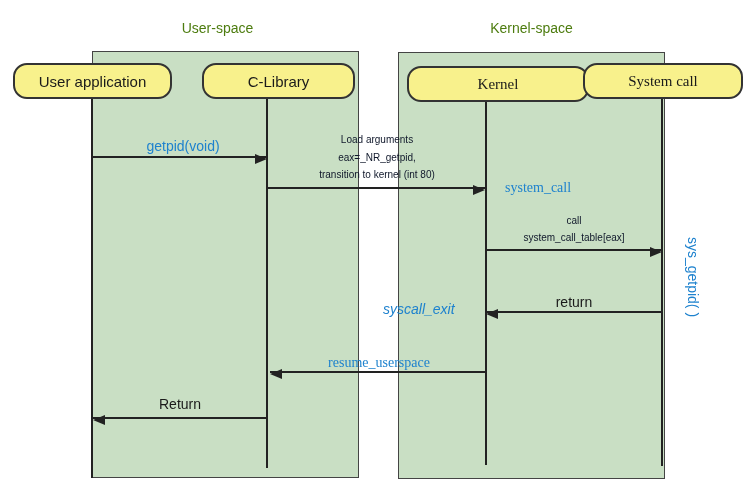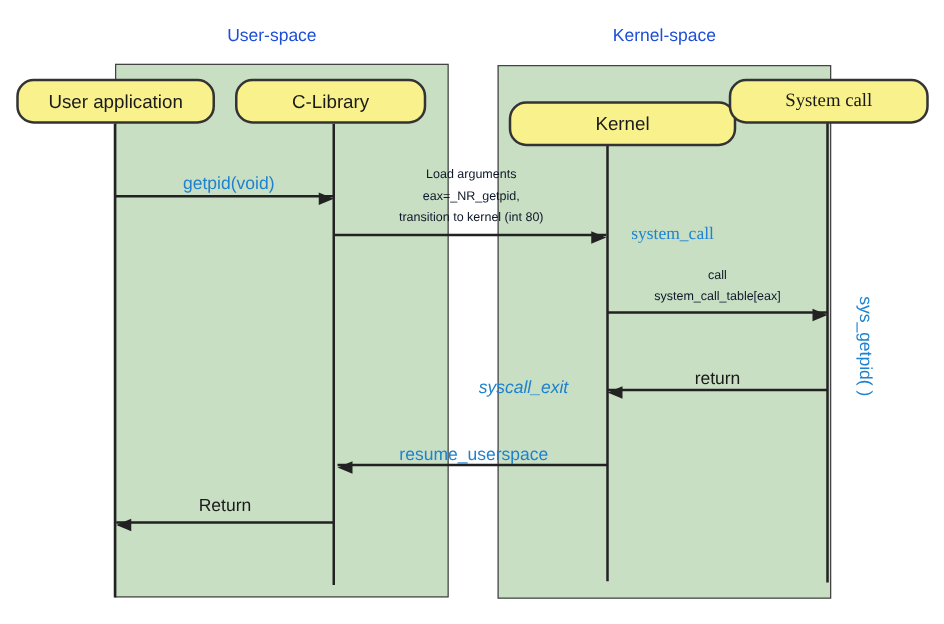--- a/index.html
+++ b/index.html
@@ -13,21 +13,21 @@
   }
   .region {
     position: absolute;
     background: var(--region-fill, #C9DFC4);
     border: 1.5px solid var(--region-border, #444444);
     box-sizing: border-box;
   }
   .region-title {
     position: absolute;
     font-size: 14px;
-    color: #1d4ed8;
+    color: #4d7c0f;
     text-align: center;
     white-space: nowrap;
   }
   .lifeline {
     position: absolute;
     width: 2px;
     background: var(--line-color, #2f2f2f);
   }
   .actor {
     position: absolute;
@@ -97,24 +97,24 @@
   <div class="region" style="left:398px; top:52px; width:267px; height:427px;"></div>
 
   <div class="lifeline" style="left:91px; top:99px; height:379px;"></div>
   <div class="lifeline" style="left:266px; top:99px; height:369px;"></div>
   <div class="lifeline" style="left:485px; top:98px; height:367px;"></div>
   <div class="lifeline" style="left:661px; top:98px; height:368px;"></div>
 
   <div class="actor" style="left:13px; top:63px; width:159px;">
     <span>User application</span>
   </div>
-  <div class="actor" style="left:188px; top:63px; width:153px;">
+  <div class="actor" style="left:202px; top:63px; width:153px;">
     <span>C-Library</span>
   </div>
-  <div class="actor" style="left:407px; top:81px; width:182px;">
+  <div class="actor" style="left:407px; top:66px; width:182px;font-family:Liberation Serif, serif;">
     <span>Kernel</span>
   </div>
   <div class="actor" style="left:583px; top:63px; width:160px;font-family:Liberation Serif, serif;">
     <span>System call</span>
   </div>
 
   <div class="label blue centered" style="left:183px; top:138px;">getpid(void)</div>
   <div class="arrow dir-right" style="left:92px; top:156px; width:175px;">
     <span class="head"></span>
   </div>
@@ -140,21 +140,21 @@
 
   <div class="vlabel" style="left:638px; top:269px; width:110px; height:16px;">sys_getpid( )</div>
 
   <div class="label centered" style="left:574px; top:294px;">return</div>
   <div class="arrow dir-left" style="left:486px; top:311px; width:176px;">
     <span class="head"></span>
   </div>
 
   <div class="label blue" style="left:383px; top:301px;font-style:italic;">syscall_exit</div>
 
-  <div class="label blue centered" style="left:379px; top:355px;">resume_userspace</div>
+  <div class="label blue centered" style="left:379px; top:355px;font-family:Liberation Serif, serif;">resume_userspace</div>
   <div class="arrow dir-left" style="left:270px; top:371px; width:216px;">
     <span class="head"></span>
   </div>
 
   <div class="label centered" style="left:180px; top:396px;">Return</div>
   <div class="arrow dir-left" style="left:93px; top:417px; width:174px;">
     <span class="head"></span>
   </div>
 
 </div>

